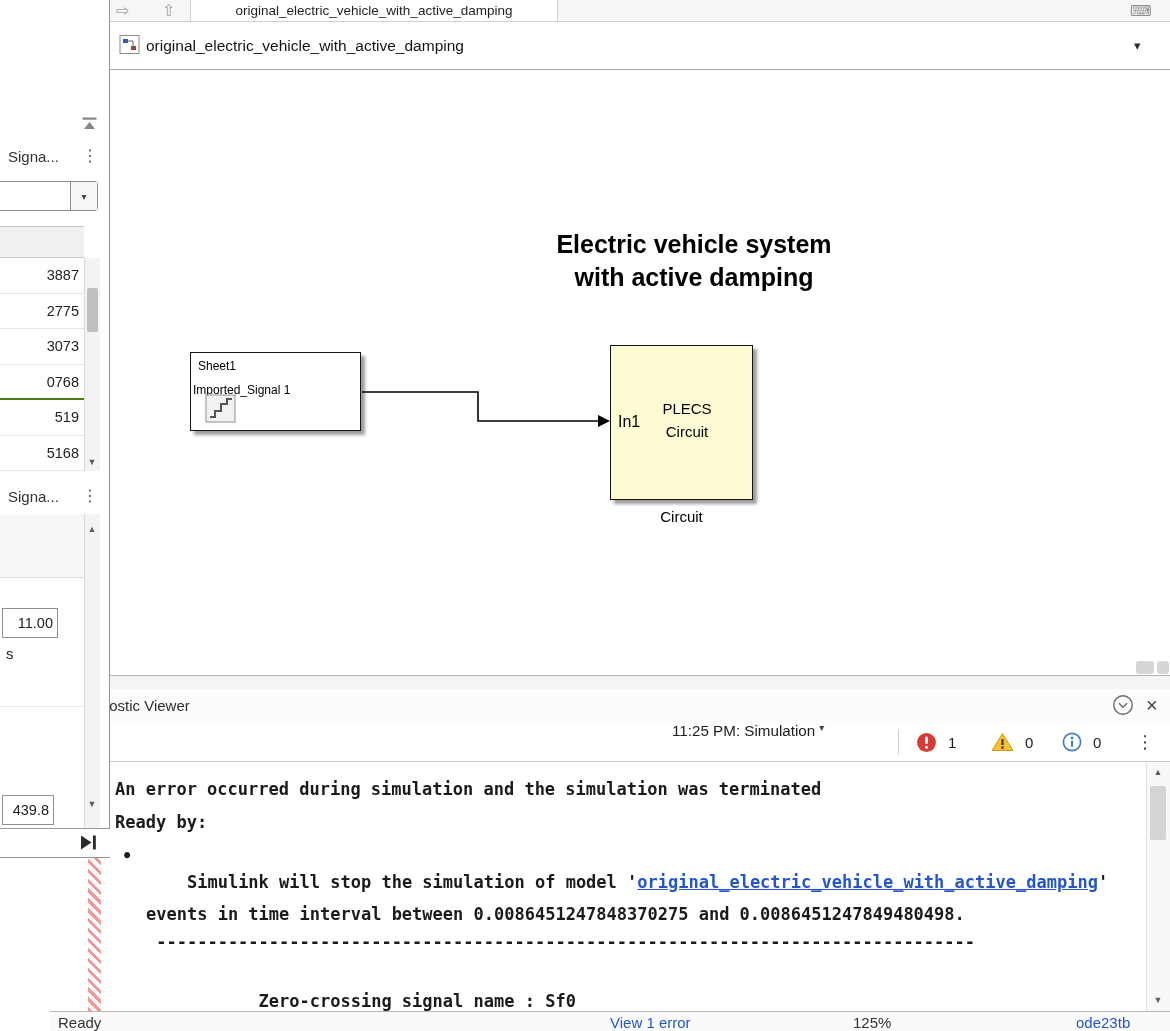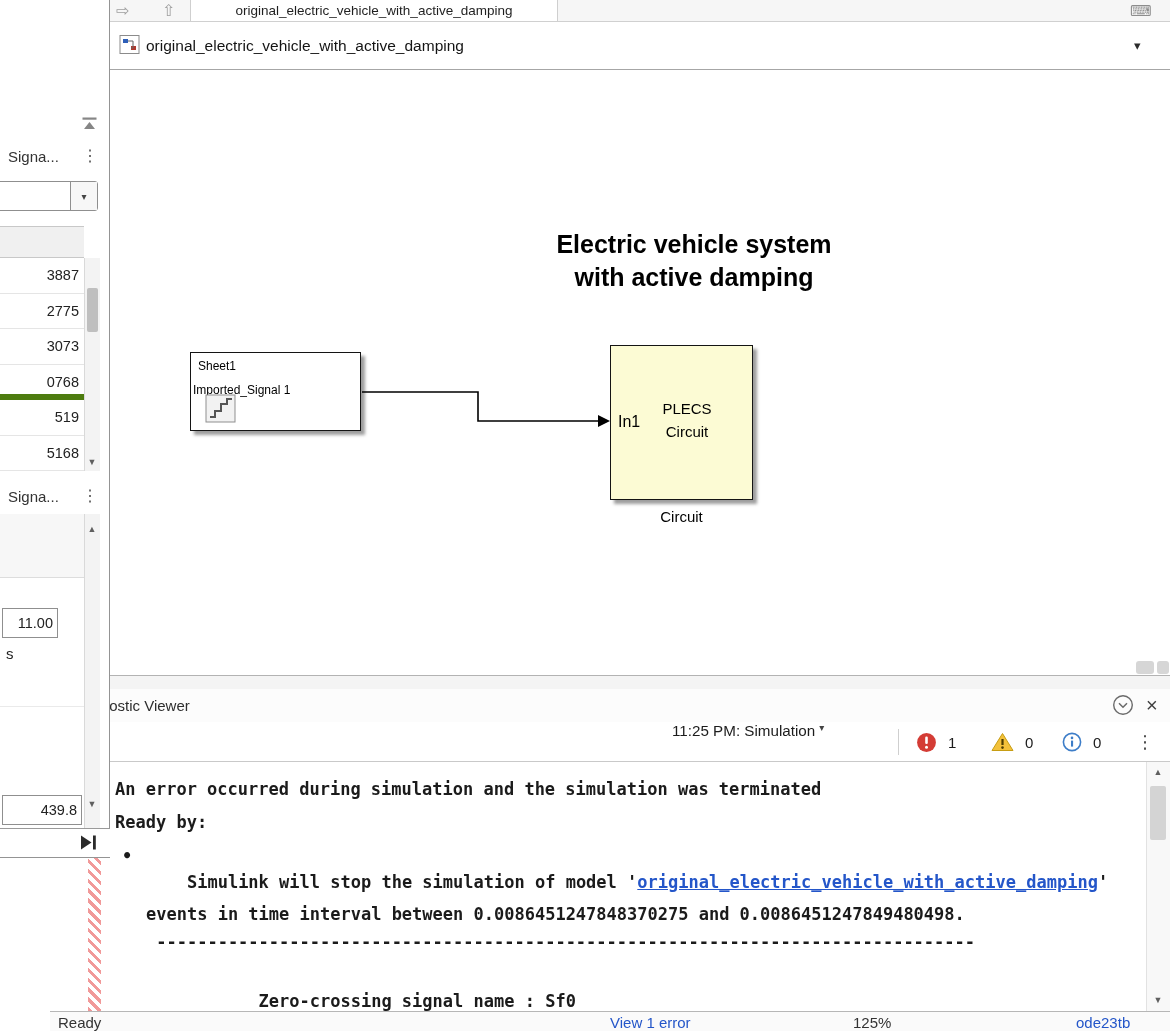--- a/index.html
+++ b/index.html
@@ -147,21 +147,21 @@
       <div style="width:26px;border-left:1px solid #8f8f8f;background:#f7f7f7;display:flex;align-items:center;justify-content:center;">
         <span style="font-size:10px;color:#444444;">▾</span>
       </div>
     </div>
 
     <div class="abs" style="left:0;top:226px;width:84px;height:32px;background:#f0f0f0;border-top:1px solid #c8c8c8;border-bottom:1px solid #c8c8c8;box-sizing:border-box;"></div>
 
     <div class="abs" style="left:0;top:258px;width:84px;height:35.5px;line-height:35px;text-align:right;padding-right:5px;box-sizing:border-box;border-bottom:1px solid #e5e5e5;font-size:14.5px;color:#222222;">3887</div>
     <div class="abs" style="left:0;top:293.5px;width:84px;height:35.5px;line-height:35px;text-align:right;padding-right:5px;box-sizing:border-box;border-bottom:1px solid #e5e5e5;font-size:14.5px;color:#222222;">2775</div>
     <div class="abs" style="left:0;top:329px;width:84px;height:35.5px;line-height:35px;text-align:right;padding-right:5px;box-sizing:border-box;border-bottom:1px solid #e5e5e5;font-size:14.5px;color:#222222;">3073</div>
-    <div class="abs" style="left:0;top:364.5px;width:84px;height:35.5px;line-height:35px;text-align:right;padding-right:5px;box-sizing:border-box;border-bottom:6px solid #4d7c0f;font-size:14.5px;color:#222222;">0768</div>
+    <div class="abs" style="left:0;top:364.5px;width:84px;height:35.5px;line-height:35px;text-align:right;padding-right:5px;box-sizing:border-box;border-bottom:2px solid #4d7c0f;font-size:14.5px;color:#222222;">0768</div>
     <div class="abs" style="left:0;top:400px;width:84px;height:35.5px;line-height:35px;text-align:right;padding-right:5px;box-sizing:border-box;border-bottom:1px solid #e5e5e5;font-size:14.5px;color:#222222;">519</div>
     <div class="abs" style="left:0;top:435.5px;width:84px;height:35.5px;line-height:35px;text-align:right;padding-right:5px;box-sizing:border-box;border-bottom:1px solid #e5e5e5;font-size:14.5px;color:#222222;">5168</div>
 
     <div class="abs" style="left:84px;top:258px;width:16px;height:213px;background:#f3f3f3;border-left:1px solid #d9d9d9;box-sizing:border-box;"></div>
     <div class="abs" style="left:87px;top:288px;width:11px;height:44px;background:#bfbfbf;border-radius:2px;"></div>
     <div class="abs sbbtn" style="left:84px;top:453px;width:16px;height:18px;">▼</div>
 
     <div class="abs" style="left:8px;top:488px;font-size:15px;color:#333333;">Signa...</div>
     <div class="abs" style="left:82px;top:486px;font-size:16px;color:#555555;">⋮</div>
 
@@ -169,21 +169,21 @@
 
     <div class="abs" style="left:84px;top:514px;width:16px;height:314px;background:#f3f3f3;border-left:1px solid #d9d9d9;box-sizing:border-box;"></div>
     <div class="abs sbbtn" style="left:84px;top:520px;width:16px;height:18px;">▲</div>
     <div class="abs sbbtn" style="left:84px;top:795px;width:16px;height:18px;">▼</div>
 
     <input class="abs" readonly="" style="left: 2px; top: 608px; width: 56px; height: 30px; border: 1px solid rgb(143, 143, 143); box-sizing: border-box; text-align: right; padding-right: 4px; font-size: 14.5px; color: rgb(34, 34, 34); background: rgb(255, 255, 255);" value="11.00">
     <div class="abs" style="left:6px;top:645px;font-size:15px;color:#222222;">s</div>
 
     <div class="abs" style="left:0;top:706px;width:84px;height:0;border-top:1px solid #eaeaea;"></div>
 
-    <input class="abs" readonly="" style="left: 2px; top: 795px; width: 80px; height: 30px; border: 1px solid rgb(143, 143, 143); box-sizing: border-box; text-align: right; padding-right: 4px; font-size: 14.5px; color: rgb(34, 34, 34); background: rgb(255, 255, 255);" value="439.8">
+    <input class="abs" readonly="" style="left: 2px; top: 795px; width: 52px; height: 30px; border: 1px solid rgb(143, 143, 143); box-sizing: border-box; text-align: right; padding-right: 4px; font-size: 14.5px; color: rgb(34, 34, 34); background: rgb(255, 255, 255);" value="439.8">
 
     <div class="abs" style="left:0;top:828px;width:110px;height:29px;border-top:1px solid #9a9a9a;background:#ffffff;box-sizing:border-box;"></div>
     <svg class="abs" style="left:78px;top:833px;" width="21" height="19" viewBox="0 0 21 19">
       <path d="M3 2.5 L13.5 9.5 L3 16.5 Z" fill="#2b2b2b"></path>
       <rect x="15" y="2.5" width="2.8" height="14" fill="#2b2b2b"></rect>
     </svg>
   </div>
 
 </div>
 

